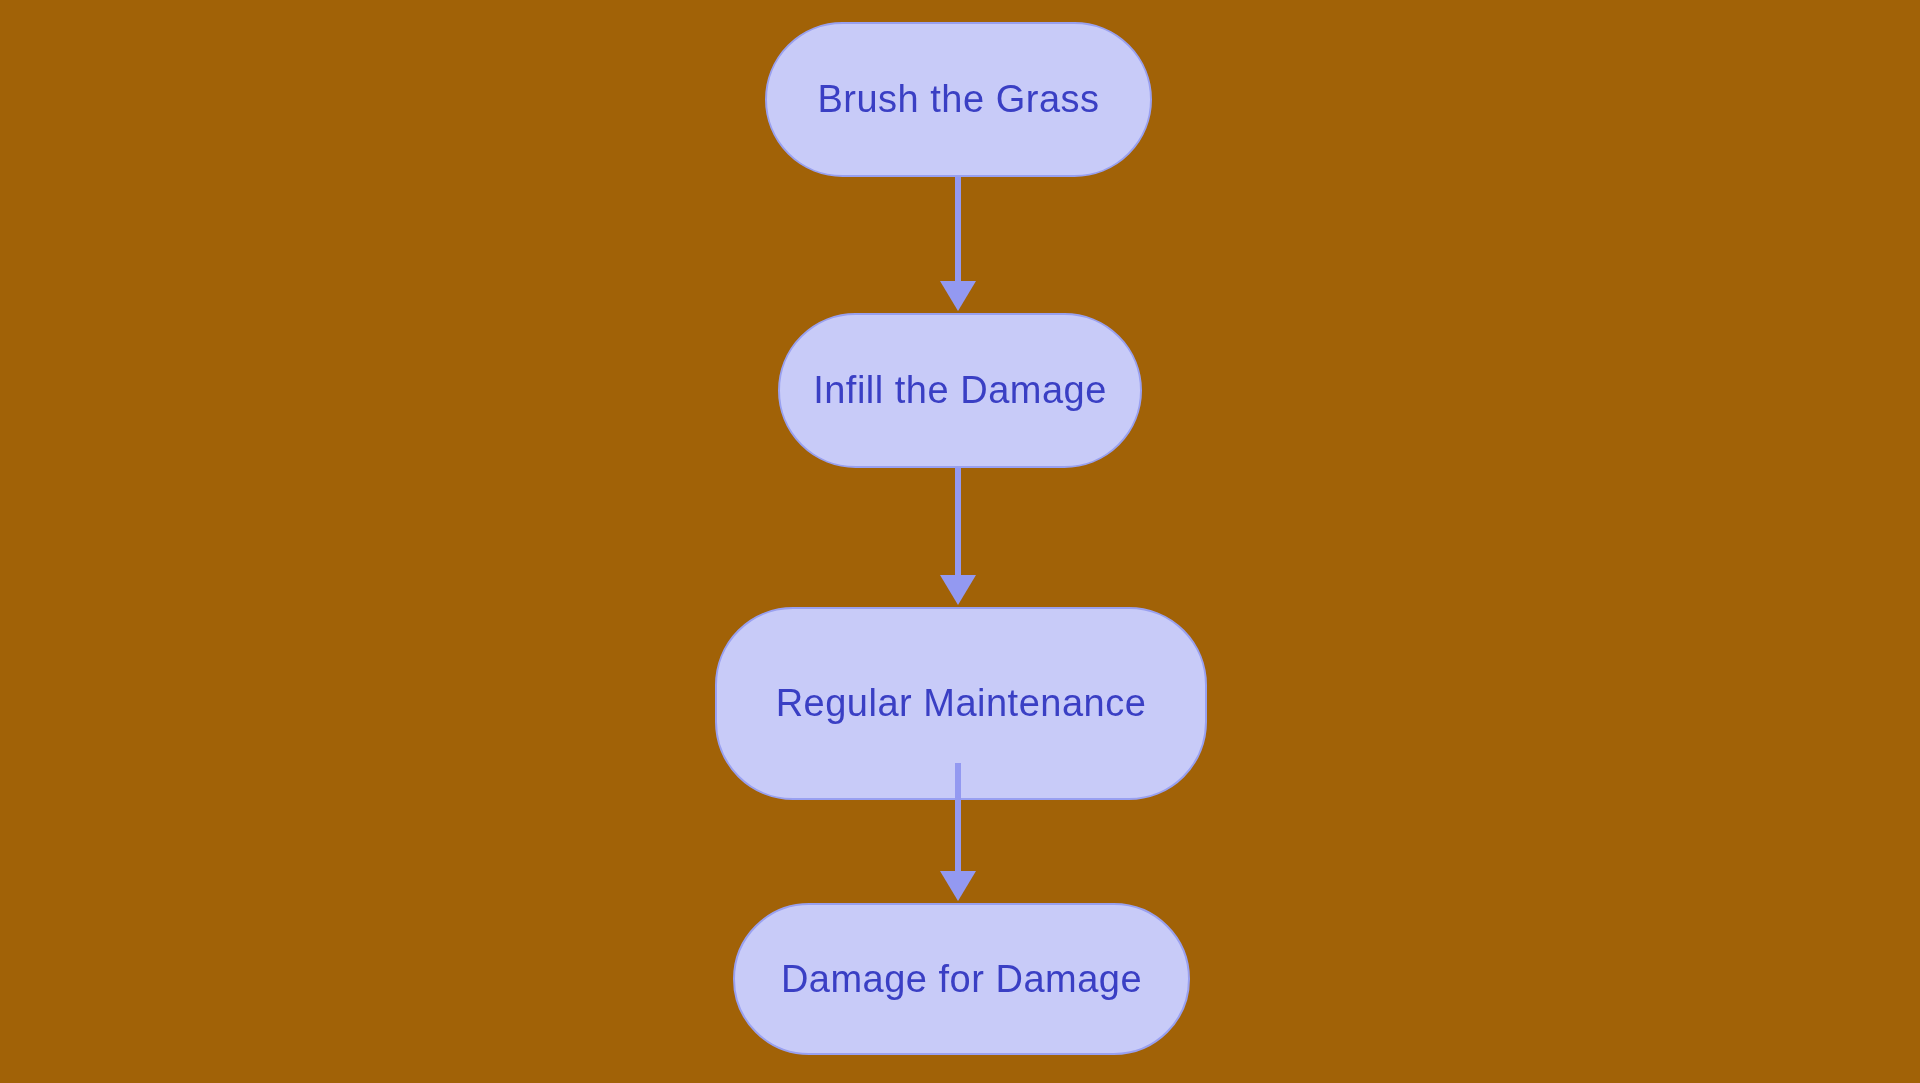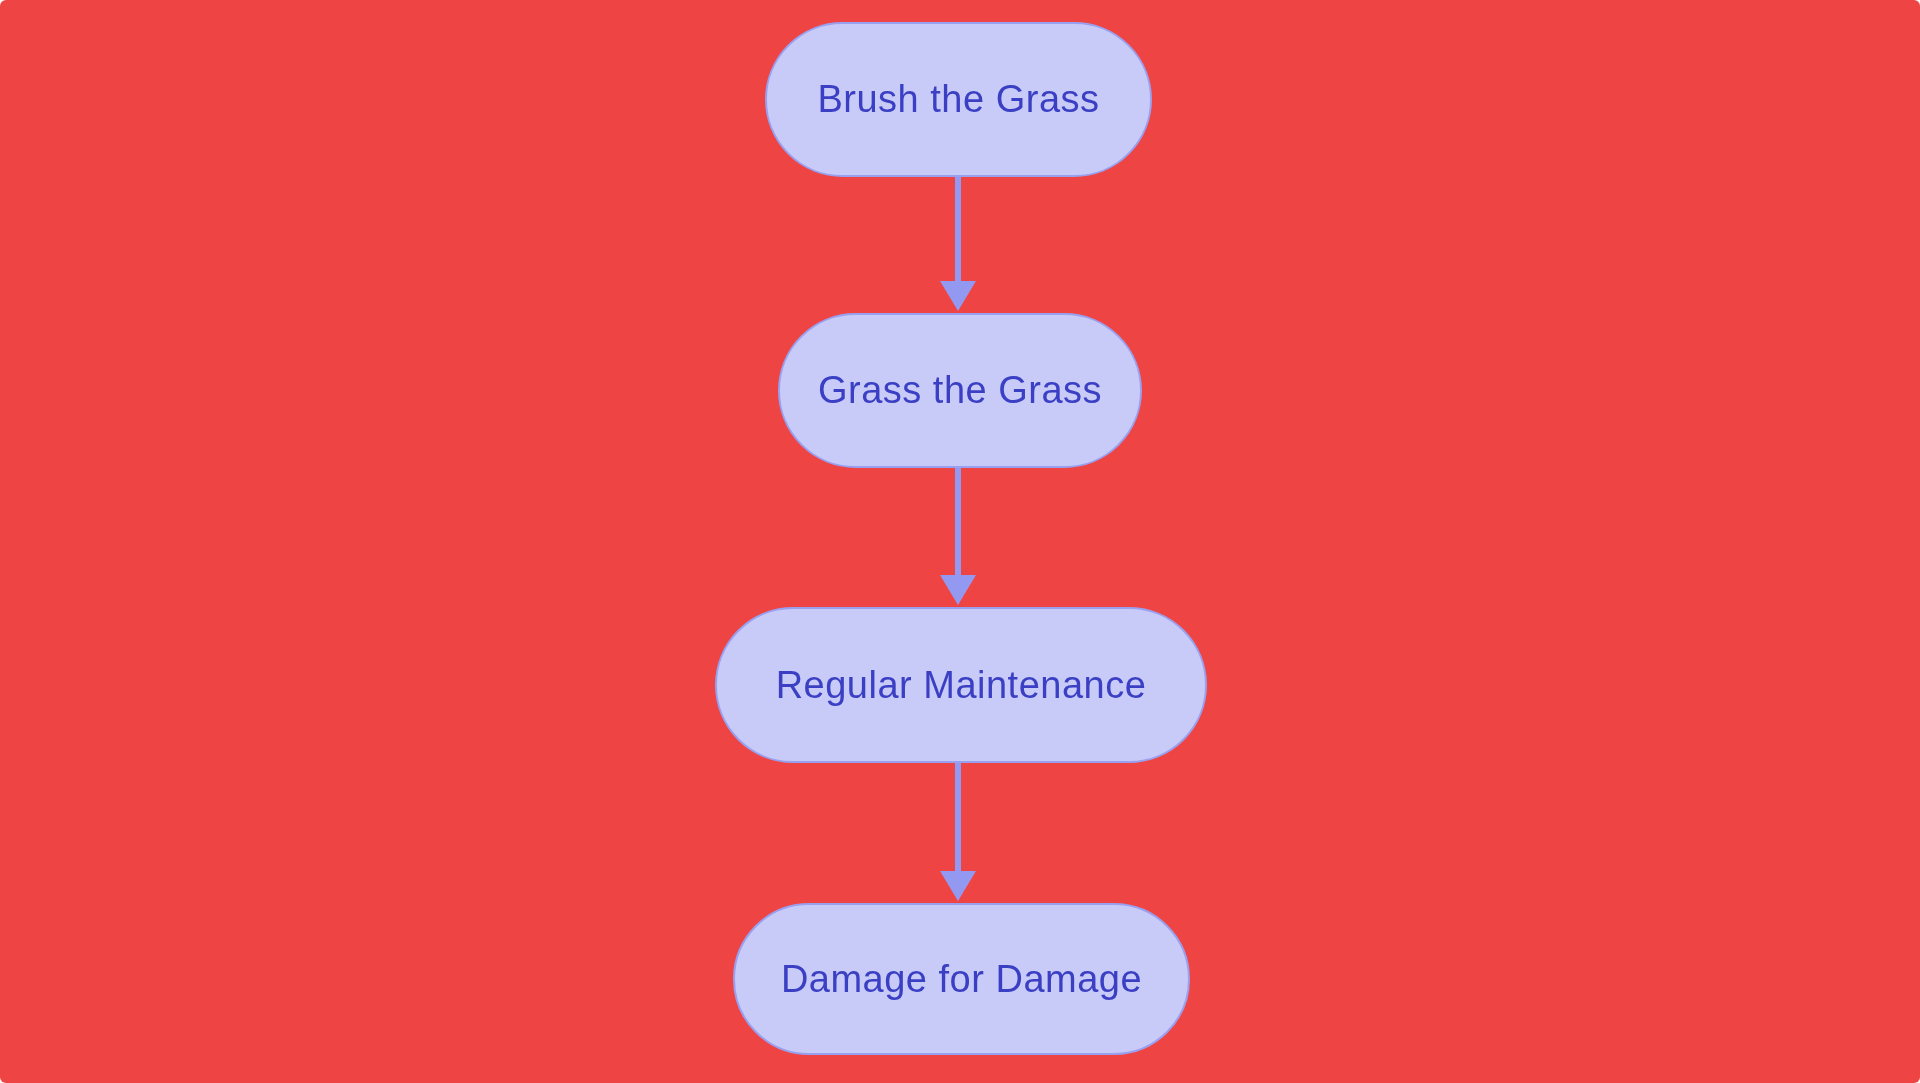--- a/index.html
+++ b/index.html
@@ -5,42 +5,41 @@
   html, body {
     margin: 0;
     padding: 0;
     background: #ffffff;
     font-family: "Liberation Sans", sans-serif;
   }
   .canvas {
     position: relative;
     width: 1920px;
     height: 1083px;
-    background: #ef4444;
+    background: #a16207;
     overflow: hidden;
-    border-radius: 6px;
   }
   .flow-node {
     position: absolute;
     box-sizing: border-box;
     background: #c8cbf8;
     border: 2px solid #99a0f0;
     border-radius: 78px;
     display: flex;
     align-items: center;
     justify-content: center;
     color: #3a3fc4;
     font-size: 38px;
     font-weight: 400;
     letter-spacing: 0.5px;
     white-space: nowrap;
   }
   .node-1 { left: 765px; top: 22px;  width: 387px; height: 155px; }
   .node-2 { left: 778px; top: 313px; width: 364px; height: 155px; }
-  .node-3 { left: 715px; top: 607px; width: 492px; height: 156px; }
+  .node-3 { left: 715px; top: 607px; width: 492px; height: 193px; }
   .node-4 { left: 733px; top: 903px; width: 457px; height: 152px; }
 
   .arrow { position: absolute; }
   .arrow-shaft {
     position: absolute;
     left: 955px;
     width: 6px;
     background: #9399f1;
   }
   .arrow-head {
@@ -67,21 +66,21 @@
   <div class="flow-node node-1">
     <span>Brush the Grass</span>
   </div>
 
   <div class="arrow">
     <div class="arrow-shaft shaft-1"></div>
     <div class="arrow-head head-1"></div>
   </div>
 
   <div class="flow-node node-2">
-    <span>Grass the Grass</span>
+    <span>Infill the Damage</span>
   </div>
 
   <div class="arrow">
     <div class="arrow-shaft shaft-2"></div>
     <div class="arrow-head head-2"></div>
   </div>
 
   <div class="flow-node node-3">
     <span>Regular Maintenance</span>
   </div>

